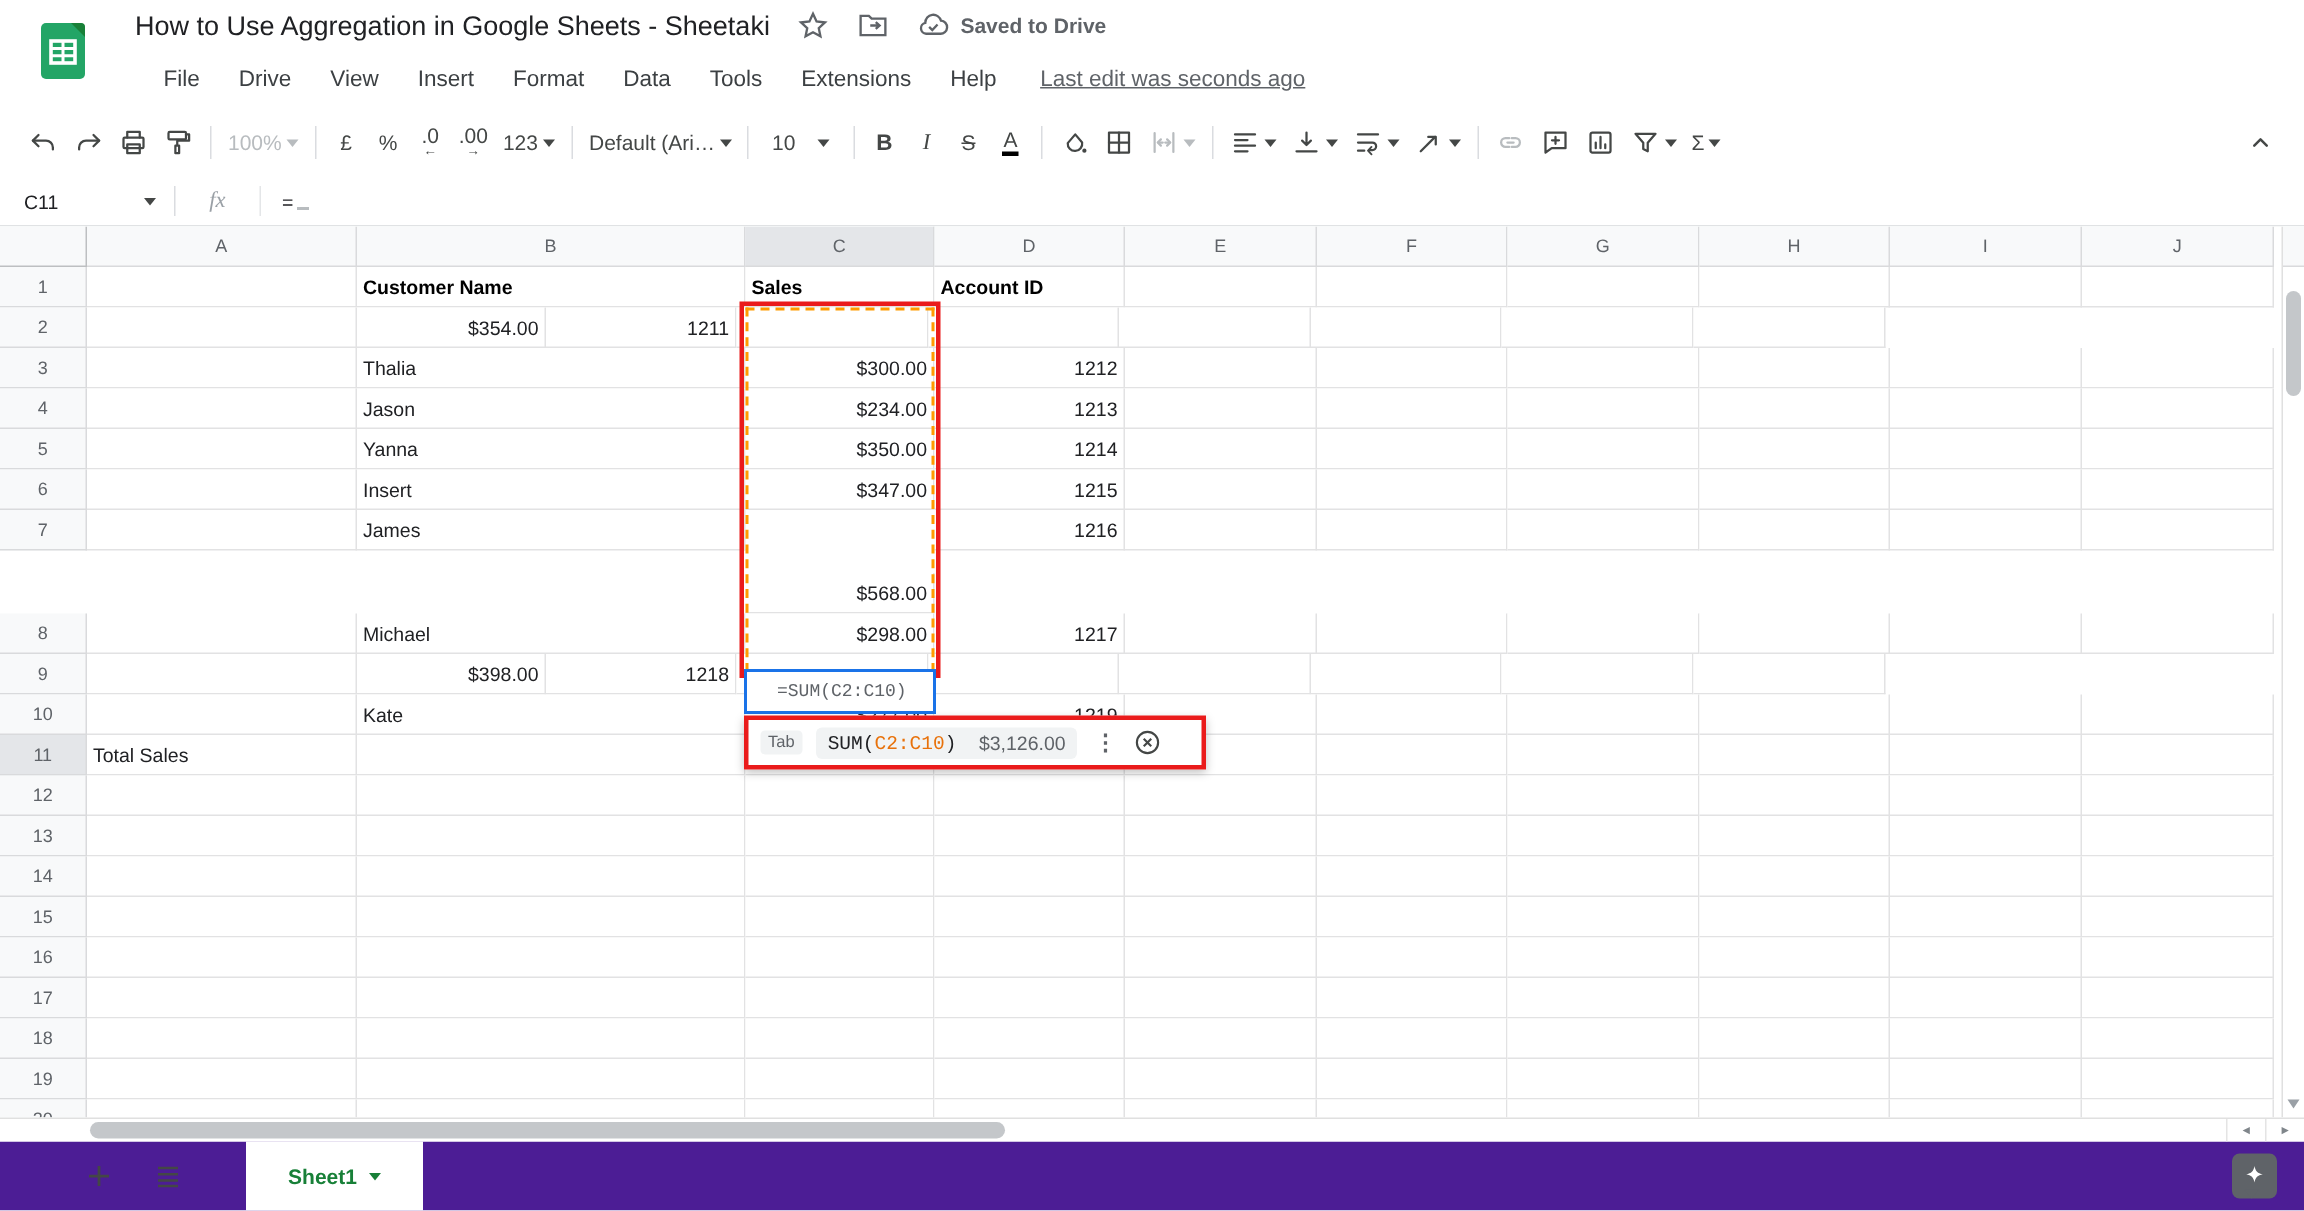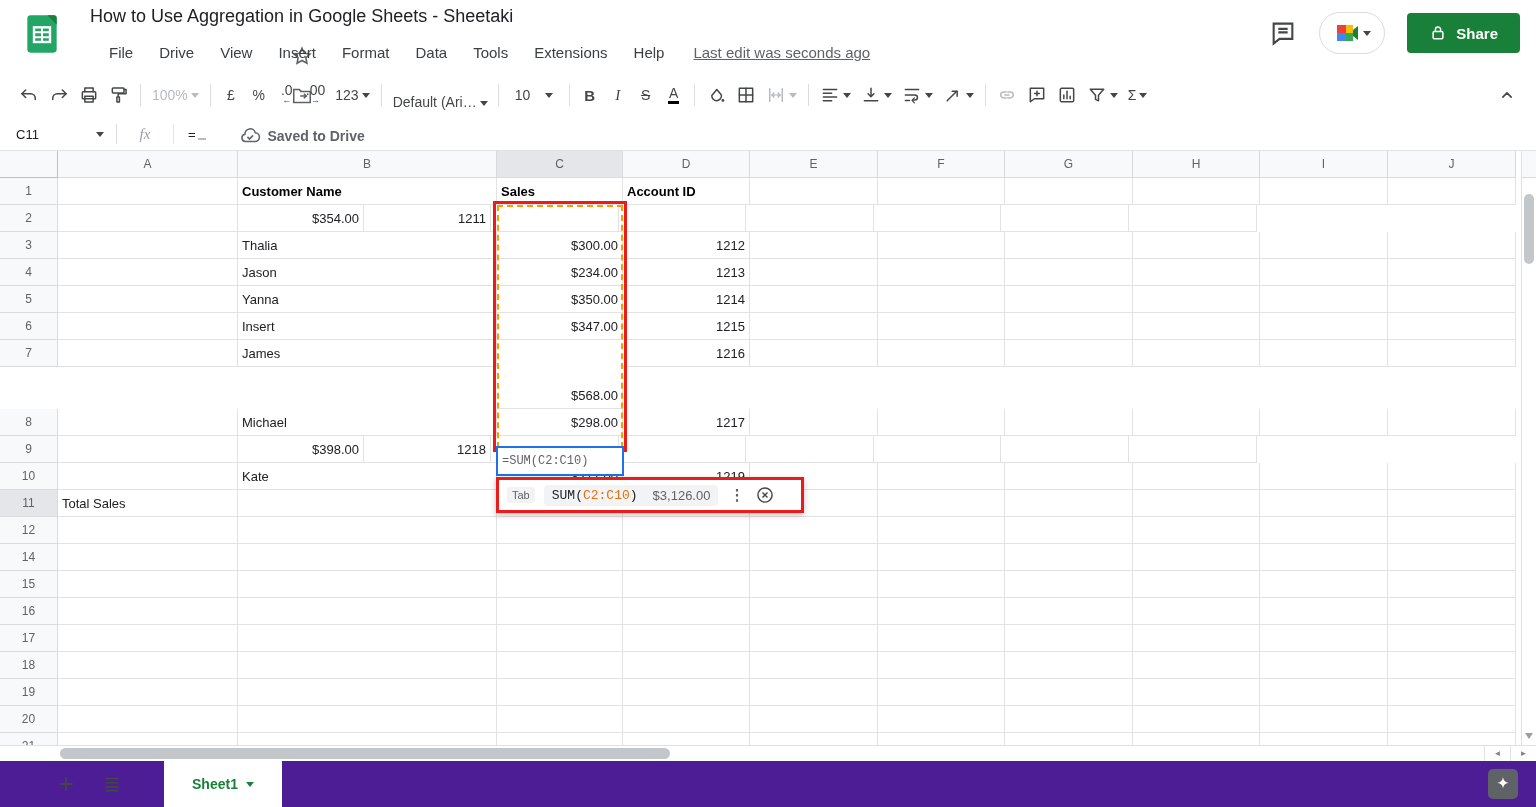--- a/index.html
+++ b/index.html
@@ -3,21 +3,21 @@
 <meta charset="utf-8">
 <style>
   * { margin:0; padding:0; box-sizing:border-box; }
   html,body { width:1536px; height:807px; overflow:hidden; background:#fff;
               font-family:"Liberation Sans", sans-serif; color:#202124; }
   svg { display:block; }
 
   
   .topbar { position:relative; height:72px; background:#fff; }
   .logo { position:absolute; left:26px; top:12px; cursor:pointer; }
-  .title-row { position:absolute; left:90px; top:6px; display:flex; align-items:center; gap:18px;flex-direction:column; }
+  .title-row { position:absolute; left:90px; top:6px; display:flex; align-items:center; gap:18px; }
   .doc-title { font-size:18px; color:#202124; white-space:nowrap; }
   .title-ic { color:#5f6368; display:flex; align-items:center; cursor:pointer; }
   .saved { display:flex; align-items:center; gap:7px; color:#5f6368; font-size:14px; font-weight:600; cursor:pointer; }
   .menu-row { position:absolute; left:90px; top:41px; display:flex; align-items:center; font-size:15px; color:#3c4043; }
   .menu-item { padding:3px 7px; border-radius:4px; cursor:pointer;margin-left:12px; }
   .last-edit { margin-left:22px; color:#5f6368; text-decoration:underline; cursor:pointer; }
   .topbar-right { position:absolute; right:16px; top:12px; display:flex; align-items:center; gap:22px; }
   .tb-comment { color:#444746; cursor:pointer; }
   .meet-pill { width:66px; height:42px; border:1px solid #dadce0; border-radius:22px; display:flex;
                align-items:center; justify-content:center; gap:3px; cursor:pointer; background:#fff; }
@@ -31,21 +31,21 @@
           gap:3px; padding:0 5px; border-radius:4px; color:#444746; font-size:14px; cursor:pointer; }
   .tbtn.disabled { color:#b8bcbf; cursor:default; }
   .tbtn.disabled svg { stroke:#b8bcbf; }
   .tdiv { width:1px; height:22px; background:#dadce0; margin:0 6px; flex:none; }
   .caret { width:0; height:0; border:4px solid transparent; border-top:5px solid #444746; margin-top:5px; }
   .disabled .caret { border-top-color:#b8bcbf; }
   .t-bold { font-weight:700; font-size:15px; }
   .t-italic { font-style:italic; font-family:"Liberation Serif", serif; font-size:15px; }
   .t-strike { text-decoration:line-through; font-size:14px; }
   .t-textcolor { border-bottom:3px solid #000; line-height:15px; font-size:14px; padding:0 1px; }
-  .t-wide { width:104px; justify-content:space-between; white-space:nowrap; overflow:hidden;align-items:flex-end; }
+  .t-wide { width:104px; justify-content:space-between; white-space:nowrap; overflow:hidden; }
   .t-size { width:58px; justify-content:space-between; padding:0 10px; }
   .deci { display:flex; flex-direction:column; align-items:center; line-height:11px; }
   .deci .arr { font-size:9px; margin-top:-1px; }
   .collapse { margin-left:auto; }
 
   
   .fbar { height:33px; display:flex; align-items:center; border-bottom:1px solid #e0e2e4; background:#fff; }
   .namebox { width:116px; display:flex; align-items:center; justify-content:space-between;
              padding:0 12px 0 16px; font-size:13px; cursor:pointer; }
   .fdiv { width:1px; height:20px; background:#dadce0; }
@@ -69,21 +69,21 @@
   .corner { background:#f8f9fa; border-right:1px solid #bdbfc1; border-bottom:1px solid #bdbfc1; }
   .num { justify-content:flex-end; }
   .hdrtxt { font-weight:700; color:#000; }
 
   .range-ants { position:absolute; left:497px; top:54px; width:126px; height:243px;
                 border:2px dashed #ff9b00; pointer-events:none; }
   .range-red { position:absolute; left:493px; top:50px; width:134px; height:251px;
                border:3px solid #ea1b1b; pointer-events:none; }
   .active-cell { position:absolute; left:496px; top:295px; width:128px; height:30px;
                  border:2px solid #1a73e8; background:#fff; font-family:"Liberation Mono", monospace;
-                 font-size:12px; color:#5f6368; display:flex; align-items:center; padding-left:4px; }
+                 font-size:12px; color:#5f6368; display:flex; align-items:center; padding-left:20px; }
   .suggest { position:absolute; left:496px; top:326px; width:308px; height:36px;
              border:3px solid #ea1b1b; background:#fff; box-shadow:0 2px 6px rgba(0,0,0,.25);
              display:flex; align-items:center; gap:9px; padding:0 8px; }
   .tab-chip { background:#f1f3f4; border-radius:3px; font-size:11px; color:#5f6368; padding:2px 5px; }
   .form-chip { background:#f1f3f4; border-radius:4px; padding:3px 8px; display:flex;
                align-items:center; gap:15px; cursor:pointer; }
   .form-code { font-family:"Liberation Mono", monospace; font-size:13px; color:#202124; }
   .form-code .rng { color:#e8710a; }
   .form-result { font-size:13px; color:#5f6368; }
   .kebab { color:#5f6368; font-size:15px; font-weight:700; letter-spacing:0; cursor:pointer; padding:0 2px; }
@@ -158,45 +158,20 @@
       <span class="menu-item">View</span>
       <span class="menu-item">Insert</span>
       <span class="menu-item">Format</span>
       <span class="menu-item">Data</span>
       <span class="menu-item">Tools</span>
       <span class="menu-item">Extensions</span>
       <span class="menu-item">Help</span>
       <span class="last-edit">Last edit was seconds ago</span>
   </div>
 
-  <div class="topbar-right">
-    <span class="tb-comment">
-      <svg width="28" height="28" viewBox="0 0 24 24" fill="none" stroke="#444746" stroke-width="1.8">
-        <path d="M4 4h16v13H9l-5 4z"></path>
-          <path d="M8 8.5h8 M8 11.5h8"></path>
-      </svg>
-    </span>
-    <span class="meet-pill">
-      <svg width="26" height="22" viewBox="0 0 26 22">
-        <rect x="3" y="3" width="9" height="8" fill="#ea4335"></rect>
-        <rect x="12" y="3" width="7" height="8" fill="#fbbc04"></rect>
-        <rect x="3" y="11" width="9" height="8" fill="#4285f4"></rect>
-        <rect x="12" y="11" width="7" height="8" fill="#34a853"></rect>
-        <path d="M19 8l5-4v14l-5-4z" fill="#188038"></path>
-      </svg>
-      <span class="caret"></span>
-    </span>
-    <button class="share-btn">
-      <svg width="18" height="18" viewBox="0 0 24 24" fill="none" stroke="#fff" stroke-width="2">
-        <rect x="5.5" y="10" width="13" height="9.5" rx="1.5"></rect>
-        <path d="M8.5 10V7.5a3.5 3.5 0 0 1 7 0V10"></path>
-      </svg>
-      <span>Share</span>
-    </button>
-  </div>
 </div>
 
 <div class="toolbar" id="toolbar">
     <div class="tbtn">
       <span>
         <svg width="20" height="20" viewBox="0 0 24 24" fill="none" stroke="#444746" stroke-width="1.8" stroke-linecap="round" stroke-linejoin="round">
           <path d="M8 6L3.5 10.5 8 15"></path>
           <path d="M3.5 10.5H14a5.5 5.5 0 0 1 5.5 5.5v1.5"></path>
         </svg>
       </span>
@@ -551,20 +526,33 @@
         <div class="gcell" style="width: 127px;"></div>
         <div class="gcell" style="width: 128px;"></div>
         <div class="gcell" style="width: 127px;"></div>
         <div class="gcell" style="width: 128px;"></div>
         <div class="gcell" style="width: 127px;"></div>
         <div class="gcell" style="width: 128px;"></div>
         <div class="gcell" style="width: 128px;"></div>
       </div>
       <div class="grow">
         <div class="hcell" style="width: 58px;">12</div>
+        <div class="gcell" style="width: 180px;"></div>
+        <div class="gcell" style="width: 259px;"></div>
+        <div class="gcell" style="width: 126px;"></div>
+        <div class="gcell" style="width: 127px;"></div>
+        <div class="gcell" style="width: 128px;"></div>
+        <div class="gcell" style="width: 127px;"></div>
+        <div class="gcell" style="width: 128px;"></div>
+        <div class="gcell" style="width: 127px;"></div>
+        <div class="gcell" style="width: 128px;"></div>
+        <div class="gcell" style="width: 128px;"></div>
+      </div>
+      <div class="grow">
+        <div class="hcell" style="width: 58px;">13</div>
         <div class="gcell" style="width: 180px;"></div>
         <div class="gcell" style="width: 259px;"></div>
         <div class="gcell" style="width: 126px;"></div>
         <div class="gcell" style="width: 127px;"></div>
         <div class="gcell" style="width: 128px;"></div>
         <div class="gcell" style="width: 127px;"></div>
         <div class="gcell" style="width: 128px;"></div>
         <div class="gcell" style="width: 127px;"></div>
         <div class="gcell" style="width: 128px;"></div>
         <div class="gcell" style="width: 128px;"></div>

